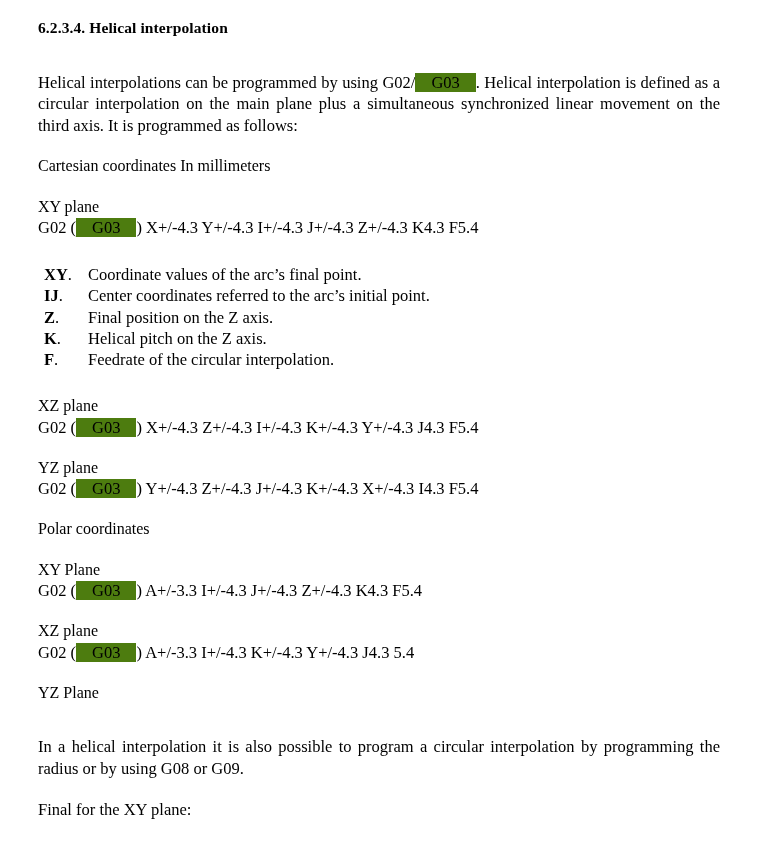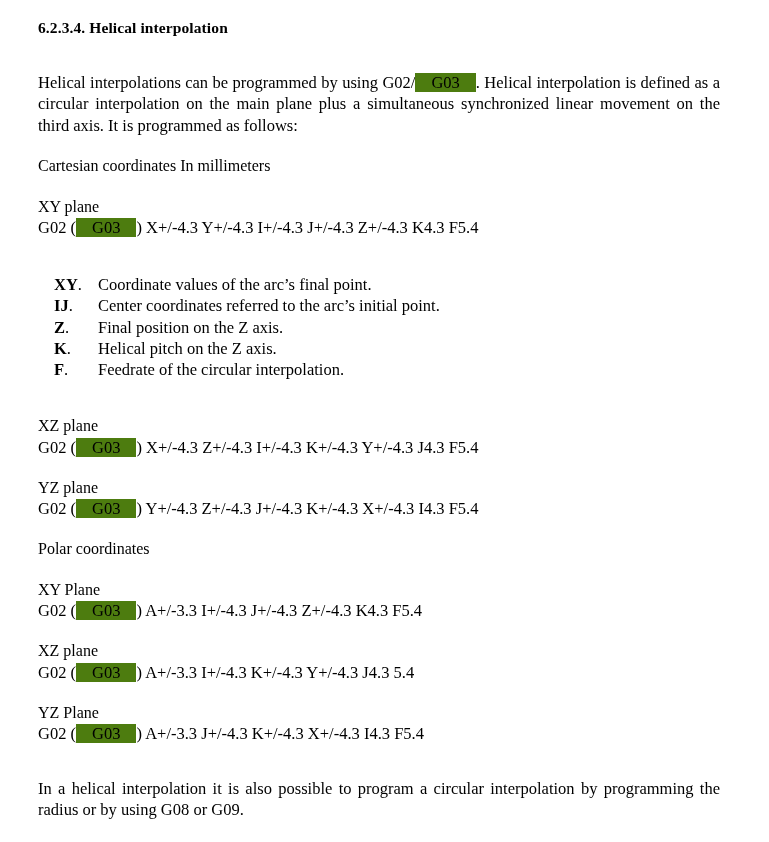--- a/index.html
+++ b/index.html
@@ -53,21 +53,21 @@
     line-height: 1.28;
     margin: 0;
     padding: 0;
     white-space: pre;
   }
   .hl {
     background-color: #4d7c0f;
     padding: 0 16px;
   }
   .deflist {
-    margin: 16px;
+    margin: 6px;
     padding: 0;
     font-size: 16.5px;
     line-height: 1.285;
   }
   .defrow {
     display: flex;
     align-items: baseline;
   }
   .defterm {
     font-weight: bold;
@@ -147,21 +147,20 @@
   <div class="code-line"><span>G02 (</span><span class="hl">G03</span><span>) A+/-3.3 I+/-4.3 J+/-4.3 Z+/-4.3 K4.3 F5.4</span></div>
 
   <div class="spacer-md"></div>
 
   <h2 class="sub-head">XZ plane</h2>
   <div class="code-line"><span>G02 (</span><span class="hl">G03</span><span>) A+/-3.3 I+/-4.3 K+/-4.3 Y+/-4.3 J4.3 5.4</span></div>
 
   <div class="spacer-md"></div>
 
   <h2 class="sub-head">YZ Plane</h2>
-  <div class="code-line"><span>G02 (</span><span class="hl">G03</span><span>) A+/-3.3 J+/-4.3 K+/-4.3 X+/-4.3 I4.3 F5.4</span></div>
 
   <div class="spacer-lg"></div>
 
   <p class="body-para"><span>In a helical interpolation it is also possible to program a circular interpolation by programming the radius or by using </span><b class="inline-b">G08</b><span> or </span><b class="inline-b">G09</b><span>.</span></p>
 
   <div class="spacer-md"></div>
 
   <p class="body-para"><span>Final for the </span><b class="inline-b">XY</b><span> plane:</span></p>
 
   <div class="spacer-lg"></div>

